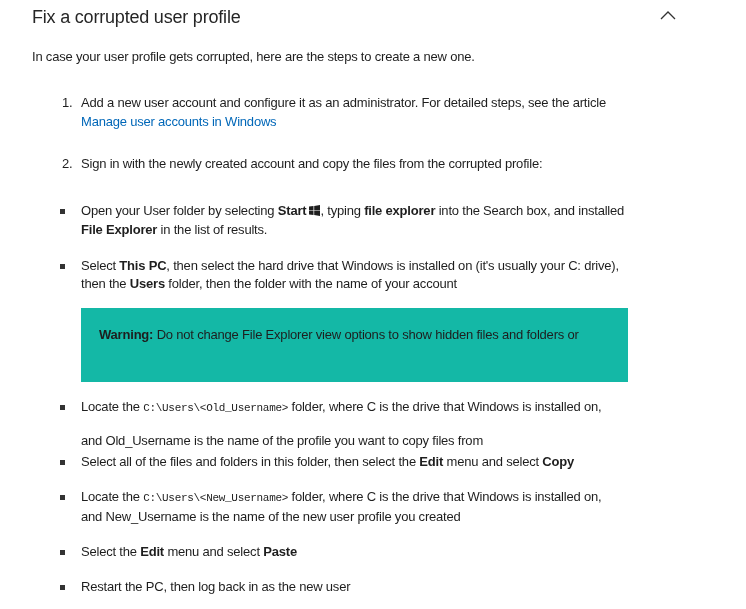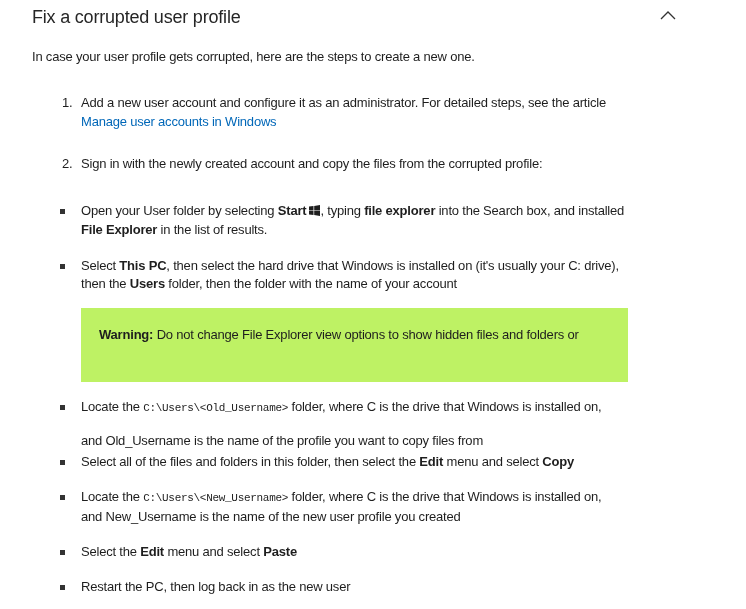--- a/index.html
+++ b/index.html
@@ -88,21 +88,21 @@
       height: 11px;
       vertical-align: -1px;
       margin-left: 3px;
     }
     .warning-box {
       position: absolute;
       left: 81px;
       top: 308px;
       width: 547px;
       height: 74px;
-      background: #bef264;
+      background: #14b8a6;
     }
     .warning-line {
       position: absolute;
       left: 18px;
       white-space: nowrap;
     }
   </style>
 </head>
 <body>
 

